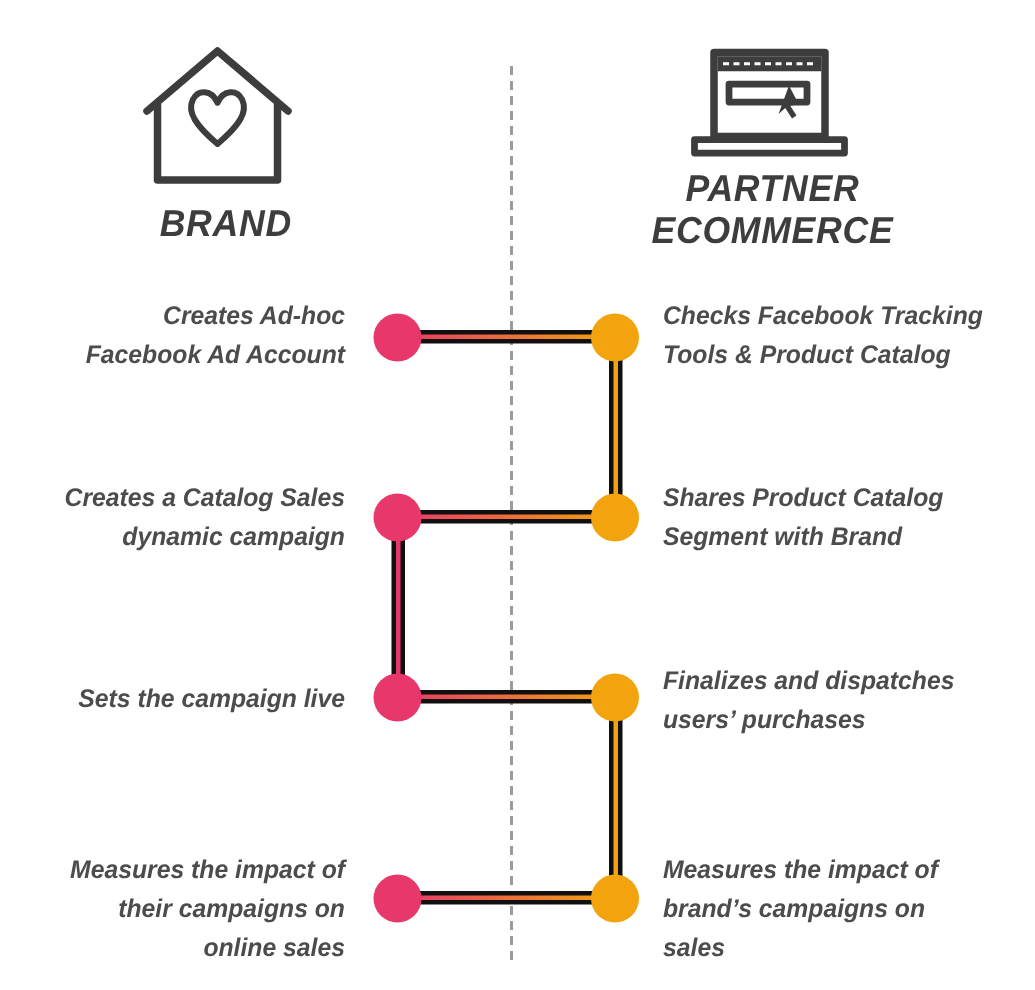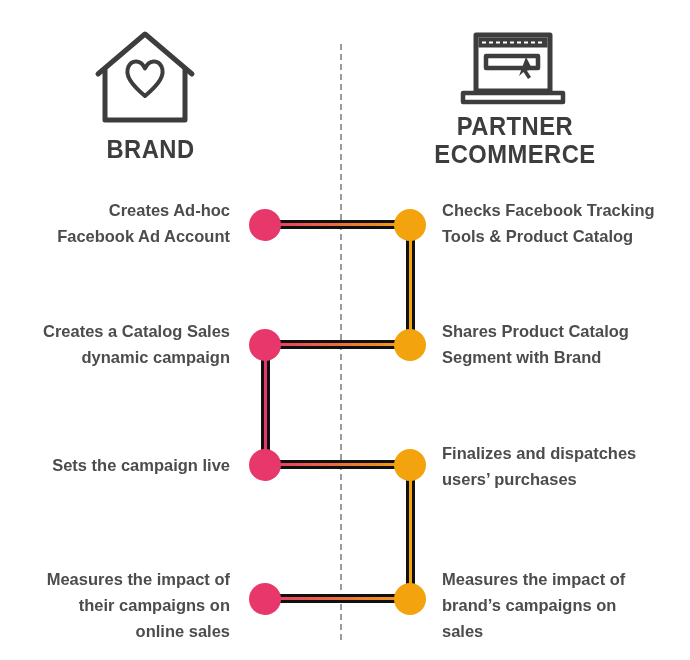--- a/index.html
+++ b/index.html
@@ -9,20 +9,21 @@
     --text:#4c4c4c;
     --heading:#3d3d3d;
     --divider:#9b9b9b;
     --bg:#ffffff;
   }
   html,body{margin:0;padding:0;}
   body{background:var(--bg);font-family:"Liberation Sans",sans-serif;}
   .canvas{
     position:relative;width:690px;height:660px;background:var(--bg);
     overflow:hidden;
+    font-style:italic;
   }
   
   .col-icon{position:absolute;}
   .col-heading{
     position:absolute;text-align:center;color:var(--heading);
     font-weight:bold;font-size:25px;line-height:28px;letter-spacing:.5px;
     white-space:pre-line;transform:scaleX(.95);
   }
   
   .divider{

